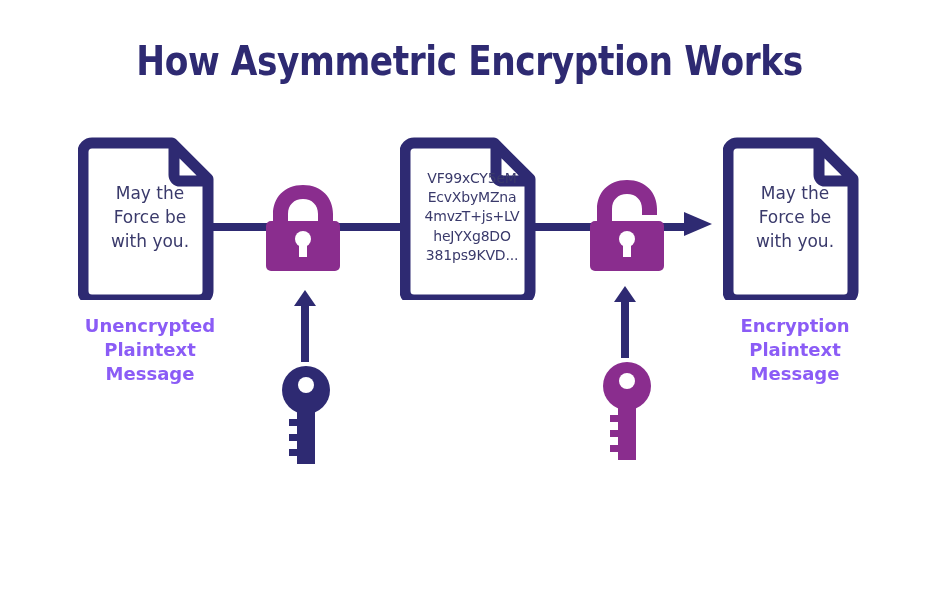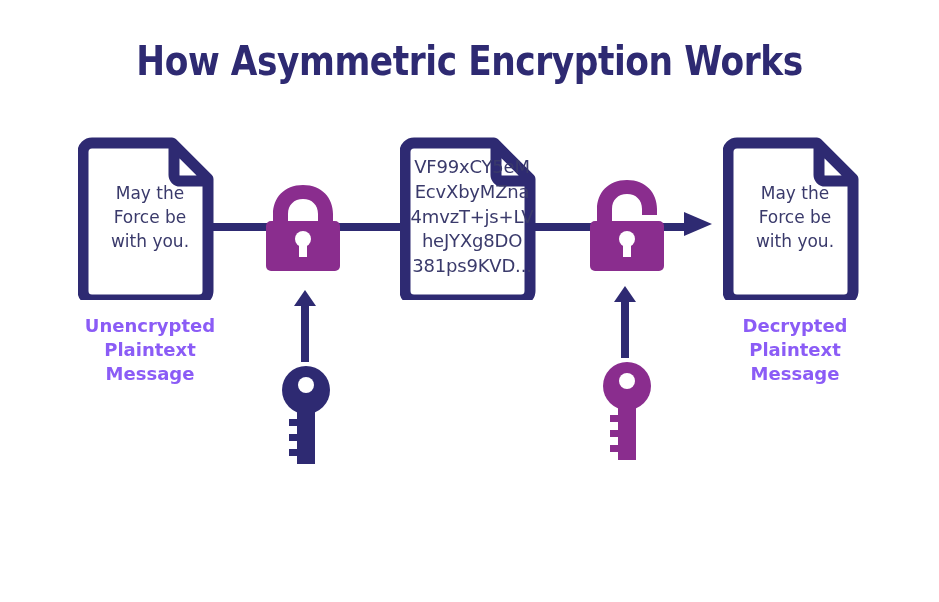--- a/index.html
+++ b/index.html
@@ -57,21 +57,21 @@
     justify-content: center;
     text-align: center;
     color: #3a3a6b;
     font-size: 17px;
     line-height: 1.42;
     padding: 0 2px;
     box-sizing: border-box;
     white-space: pre-line;
   }
   .doc-text.cipher {
-    font-size: 18px;
+    font-size: 14px;
     line-height: 1.38;
     letter-spacing: -0.2px;
     padding: 0 16px;
   }
 
   
   .caption {
     position: absolute;
     text-align: center;
     color: #8b5cf6;
@@ -166,21 +166,21 @@
 
   <div class="doc" style="left:723px; top:134px;">
     <svg width="144" height="166" viewBox="0 0 144 166">
       <path d="M14 9 h80 l36 36 v112 a9 9 0 0 1 -9 9 h-107 a9 9 0 0 1 -9 -9 v-139 a9 9 0 0 1 9 -9 z
                M96 11 v30 a6 6 0 0 0 6 6 h28" fill="#ffffff" stroke="#2e2a72" stroke-width="11" stroke-linejoin="round"></path>
     </svg>
     <div class="doc-text">May the
 Force be
 with you.</div>
   </div>
-  <div class="caption" style="left:685px; top:314px;">Decrypted
+  <div class="caption" style="left:685px; top:314px;">Encryption
 Plaintext
 Message</div>
 
   <svg class="abs" style="left:292px; top:290px;" width="26" height="72" viewBox="0 0 26 72">
     <polygon points="13,0 24,16 2,16" fill="#2e2a72"></polygon>
     <rect x="9" y="13" width="8" height="59" fill="#2e2a72"></rect>
   </svg>
 
   <svg class="abs" style="left:612px; top:286px;" width="26" height="72" viewBox="0 0 26 72">
     <polygon points="13,0 24,16 2,16" fill="#2e2a72"></polygon>

